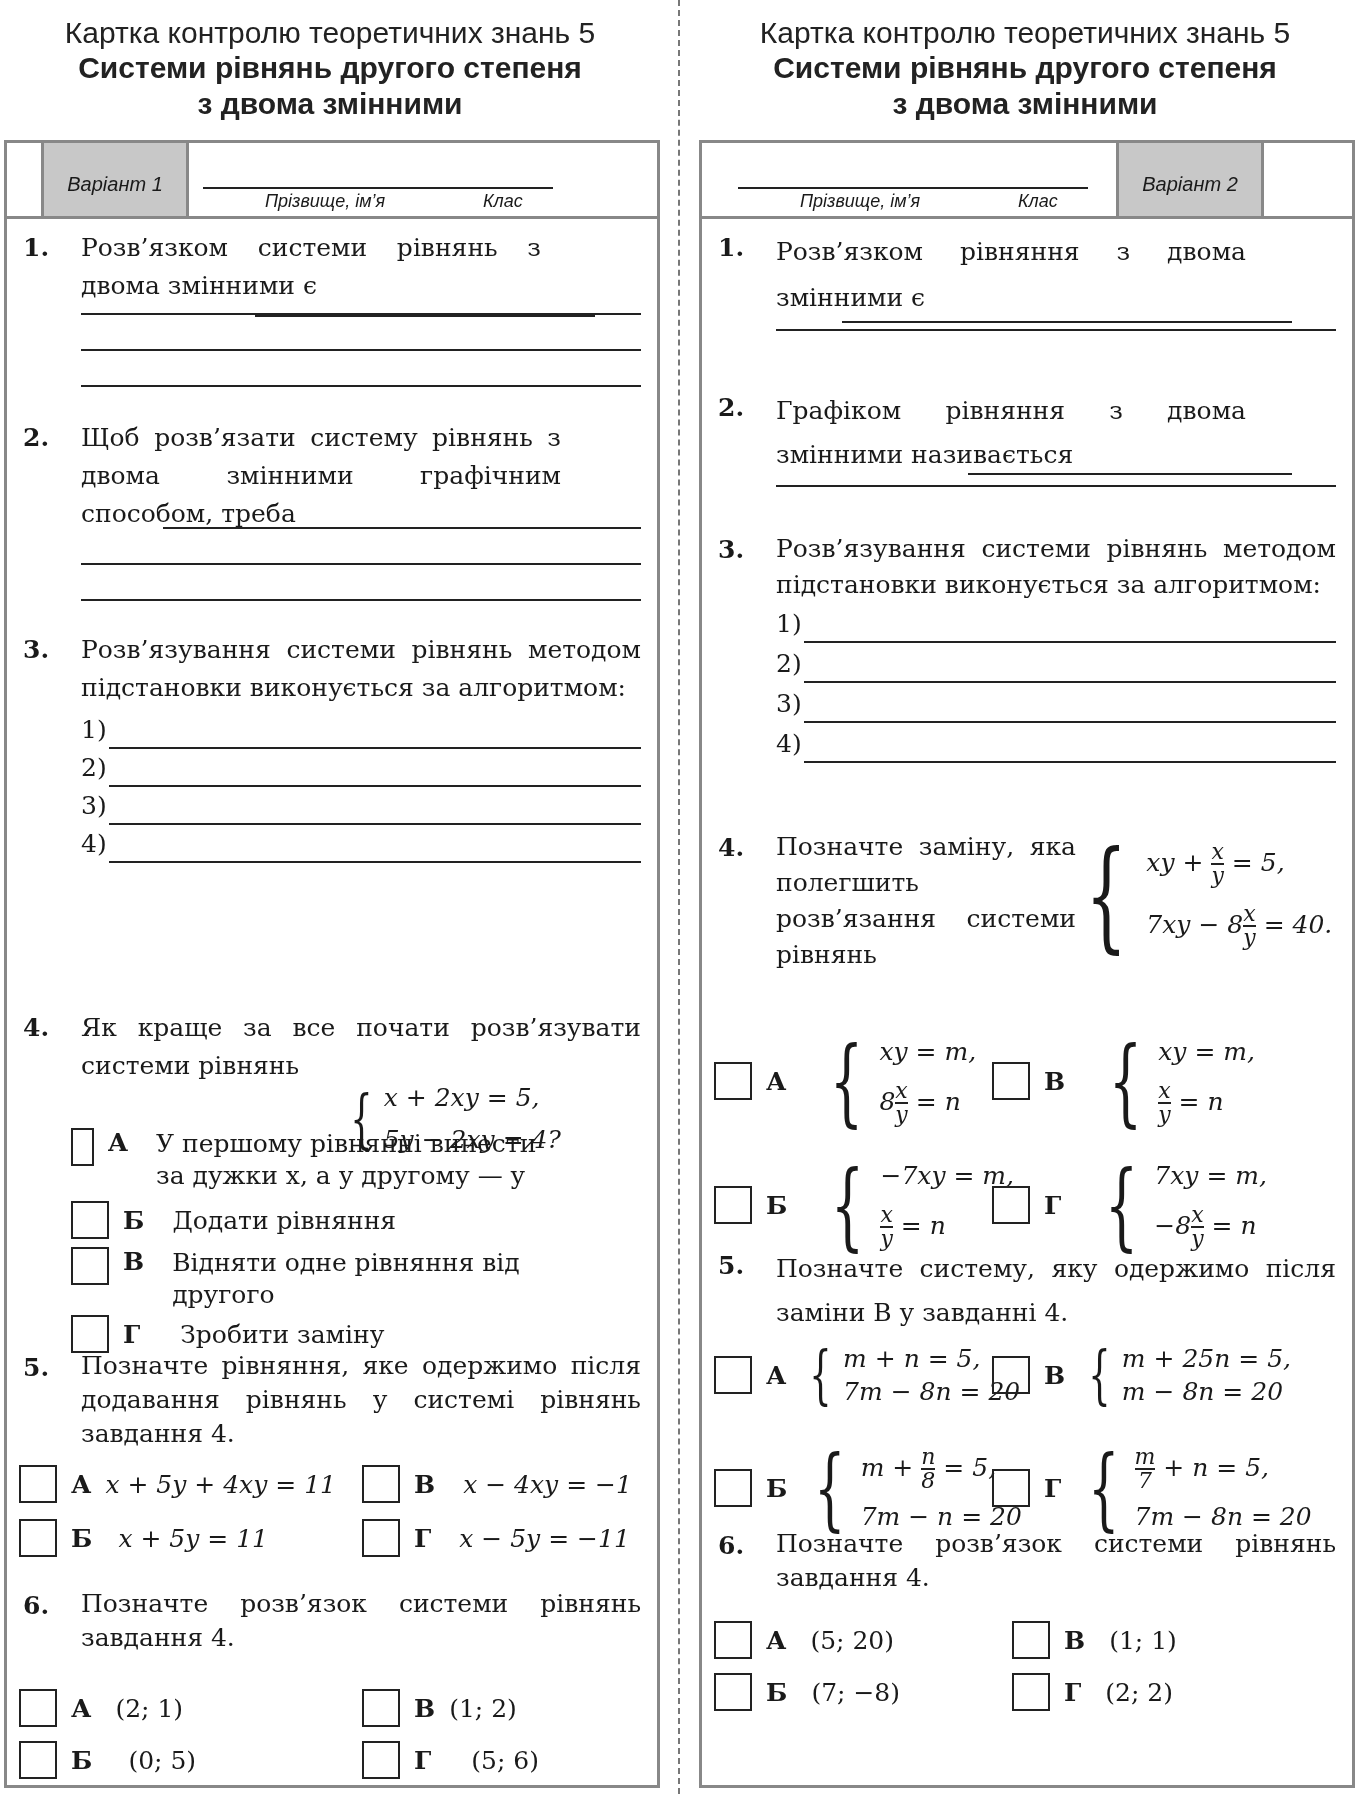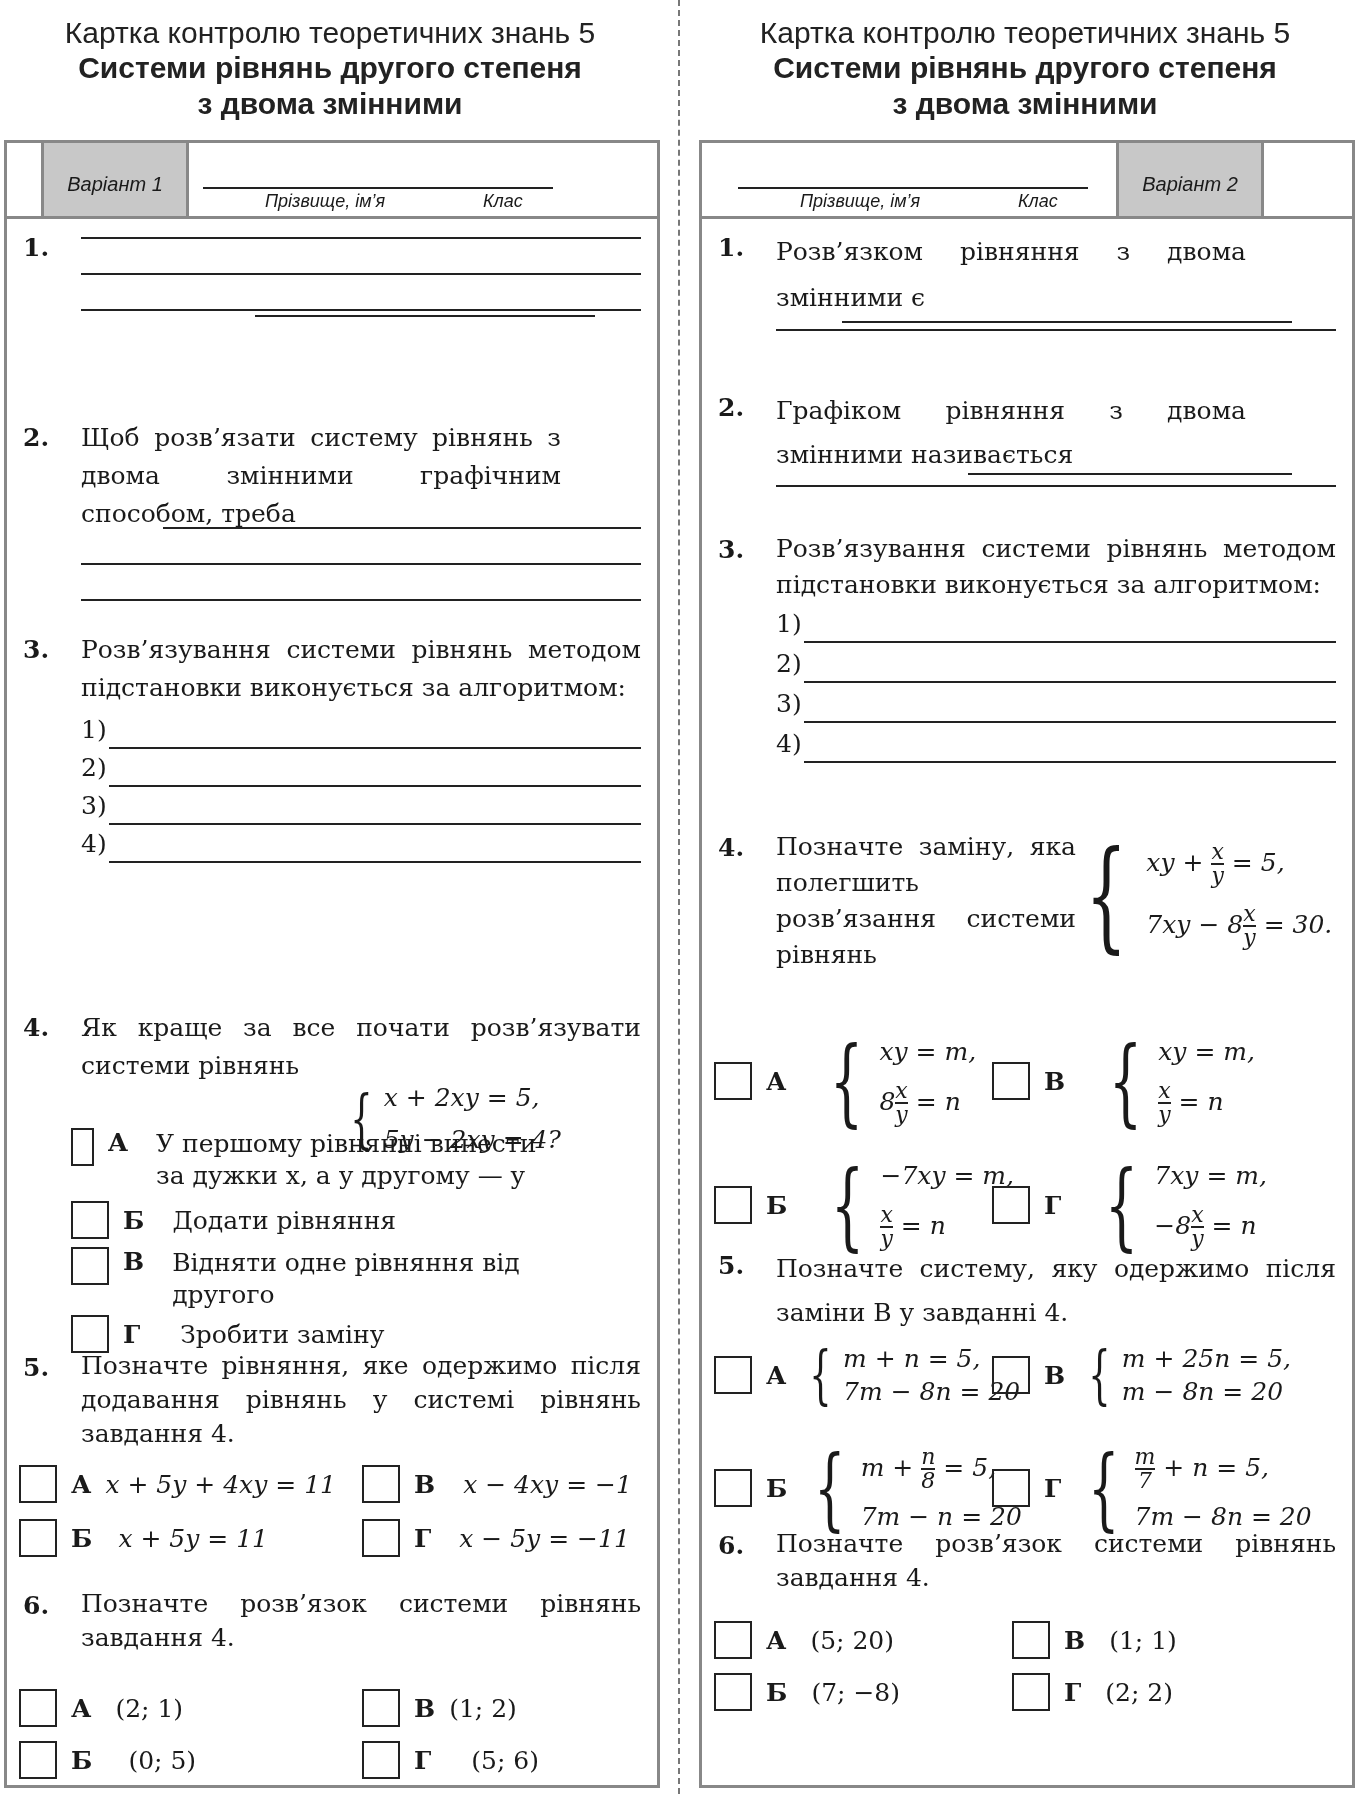--- a/index.html
+++ b/index.html
@@ -45,20 +45,21 @@
  <div class="card">
   <div class="namebar">
    <div class="var" style="left:34px">Варіант 1</div>
    <div class="nameline" style="left:196px;width:350px"></div>
    <div class="nmlab" style="left:258px">Прізвище, ім’я</div>
    <div class="nmlab" style="left:476px">Клас</div>
   </div>
 
   <div class="q" style="top:86px">
    <span class="qn">1.</span>
+   <div class="qt" style="width:460px">Розв’язком системи рівнянь з двома змінними є</div>
    <div class="nameline" style="left:232px;top:86px;width:340px"></div>
    <span class="line" style="margin-top:8px"></span>
    <span class="line"></span>
    <span class="line"></span>
   </div>
 
   <div class="q" style="top:276px">
    <span class="qn">2.</span>
    <div class="qt" style="width:480px">Щоб розв’язати систему рівнянь з двома змінними графічним способом, треба</div>
    <span class="line" style="margin-left:140px;margin-top:-6px"></span>
@@ -234,21 +235,21 @@
           <span class="rows" style="gap:16px">
      <span><span>xy +</span> <span class="frac">
                 <span>x</span>
                 <span class="bar"></span>
                 <span>y</span>
               </span> <span>= 5,</span></span>
      <span><span>7xy − 8</span><span class="frac">
                 <span>x</span>
                 <span class="bar"></span>
                 <span>y</span>
-              </span> <span>= 30.</span></span>
+              </span> <span>= 40.</span></span>
    </span>
         </span>
   </div>
 
   <div class="opt" style="left:12px;top:890px">
         <span class="box"></span>
         <span class="ol">А</span>
    <span class="sys math" style="margin-left:16px">
           <span class="brace" style="font-size:96px">{</span>
           <span class="rows" style="gap:14px">

